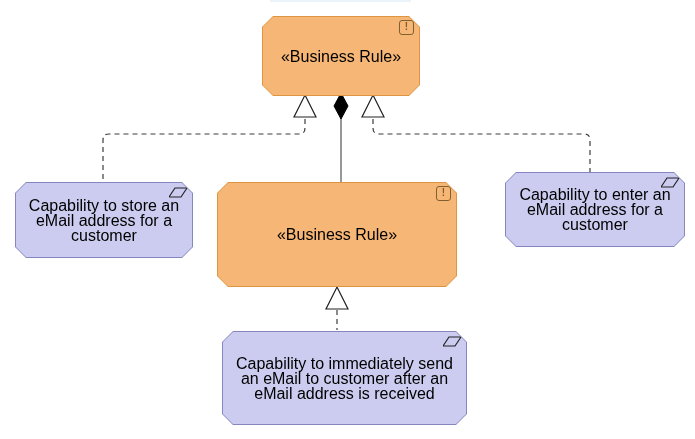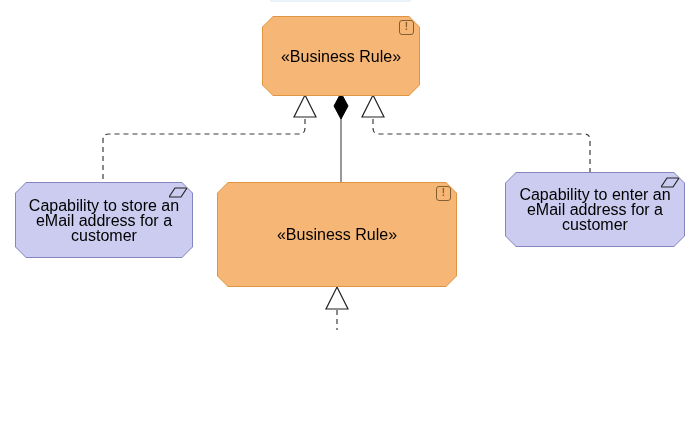--- a/index.html
+++ b/index.html
@@ -88,14 +88,24 @@
     <div class="inner">
       <svg class="cap-icon" width="19" height="11" viewBox="0 0 19 11">
         <polygon points="6,1 18,1 12,10 0,10" fill="none" stroke="#222222" stroke-width="1.2"></polygon>
       </svg>
       <div class="body">Capability to enter an
 eMail address for a
 customer</div>
     </div>
   </div>
 
+  <div class="node cap" style="left:222px;top:331px;width:245px;height:94px">
+    <div class="inner">
+      <svg class="cap-icon" width="19" height="11" viewBox="0 0 19 11">
+        <polygon points="6,1 18,1 12,10 0,10" fill="none" stroke="#222222" stroke-width="1.2"></polygon>
+      </svg>
+      <div class="body">Capability to immediately send
+an eMail to customer after an
+eMail address is received</div>
+    </div>
+  </div>
 
 </div>
 
 </body></html>

